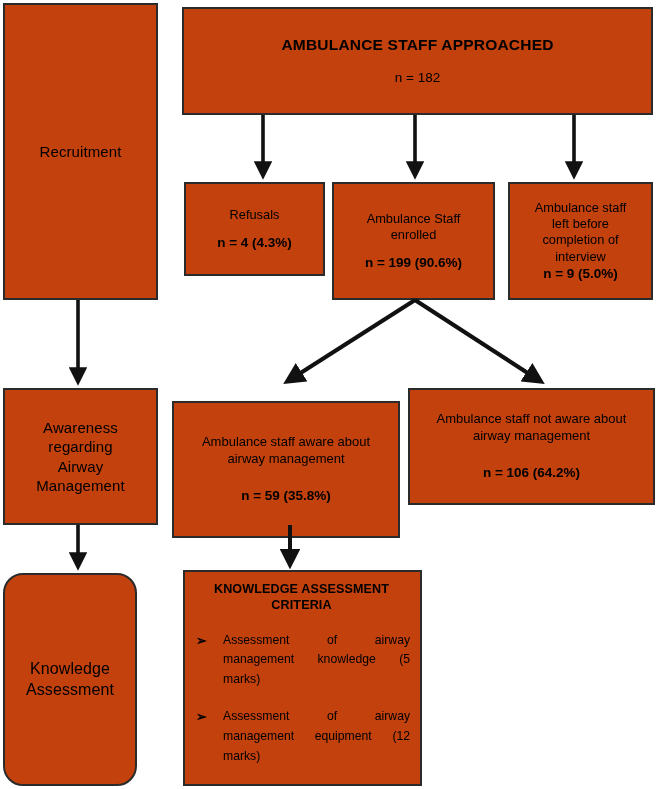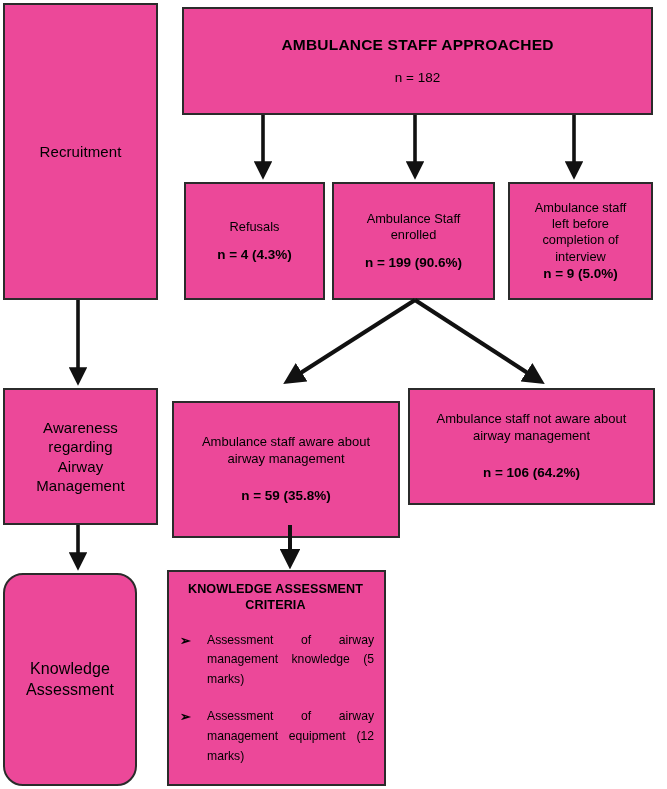--- a/index.html
+++ b/index.html
@@ -15,21 +15,21 @@
     position: relative;
     width: 667px;
     height: 789px;
     background: #ffffff;
     overflow: hidden;
   }
   .box {
     position: absolute;
     box-sizing: border-box;
     border: 2px solid #2b2b2b;
-    background: #ec4899;
+    background: #c2410c;
     display: flex;
     flex-direction: column;
     align-items: center;
     justify-content: center;
     text-align: center;
     line-height: 1.28;
   }
   
   .stage-box {
     font-weight: normal;
@@ -137,21 +137,21 @@
   <div class="box stage-box" id="box-knowledge" style="left:3px; top:573px; width:134px; height:213px; font-size:16px;border-radius:20px;">
     <span class="stage-line">Knowledge</span>
     <span class="stage-line">Assessment</span>
   </div>
 
   <div class="box" id="box-approached" style="left:182px; top:7px; width:471px; height:108px;">
     <span class="title-strong">AMBULANCE STAFF APPROACHED</span>
     <span class="n-plain">n = 182</span>
   </div>
 
-  <div class="box row2-box" id="box-refusals" style="left:184px; top:182px; width:141px; height:118px;">
+  <div class="box row2-box" id="box-refusals" style="left:184px; top:182px; width:141px; height:94px;">
     <span class="lines body-text">Refusals</span>
     <span class="gap"></span>
     <span class="n-bold">n = 4 (4.3%)</span>
   </div>
 
   <div class="box row2-box" id="box-enrolled" style="left:332px; top:182px; width:163px; height:118px;">
     <span class="lines body-text">Ambulance Staff</span>
     <span class="lines body-text">enrolled</span>
     <span class="gap"></span>
     <span class="n-bold">n = 199 (90.6%)</span>
@@ -172,21 +172,21 @@
     <span class="n-bold">n = 59 (35.8%)</span>
   </div>
 
   <div class="box row3-box" id="box-not-aware" style="left:408px; top:388px; width:247px; height:117px;">
     <span class="lines">Ambulance  staff not aware about</span>
     <span class="lines">airway management</span>
     <span class="gap"></span>
     <span class="n-bold">n = 106 (64.2%)</span>
   </div>
 
-  <div class="box" id="box-criteria" style="left:167px; top:570px; width:219px; height:216px;">
+  <div class="box" id="box-criteria" style="left:183px; top:570px; width:239px; height:216px;">
     <div class="criteria-title">
       <span>KNOWLEDGE ASSESSMENT</span><br>
       <span>CRITERIA</span>
     </div>
     <ul class="criteria-list">
       <li class="criteria-item">
         <span class="bullet">➢</span>
         <span>Assessment of airway</span>
         <span class="last-line">management knowledge</span>
         <span class="last-line">(5 marks)</span>

